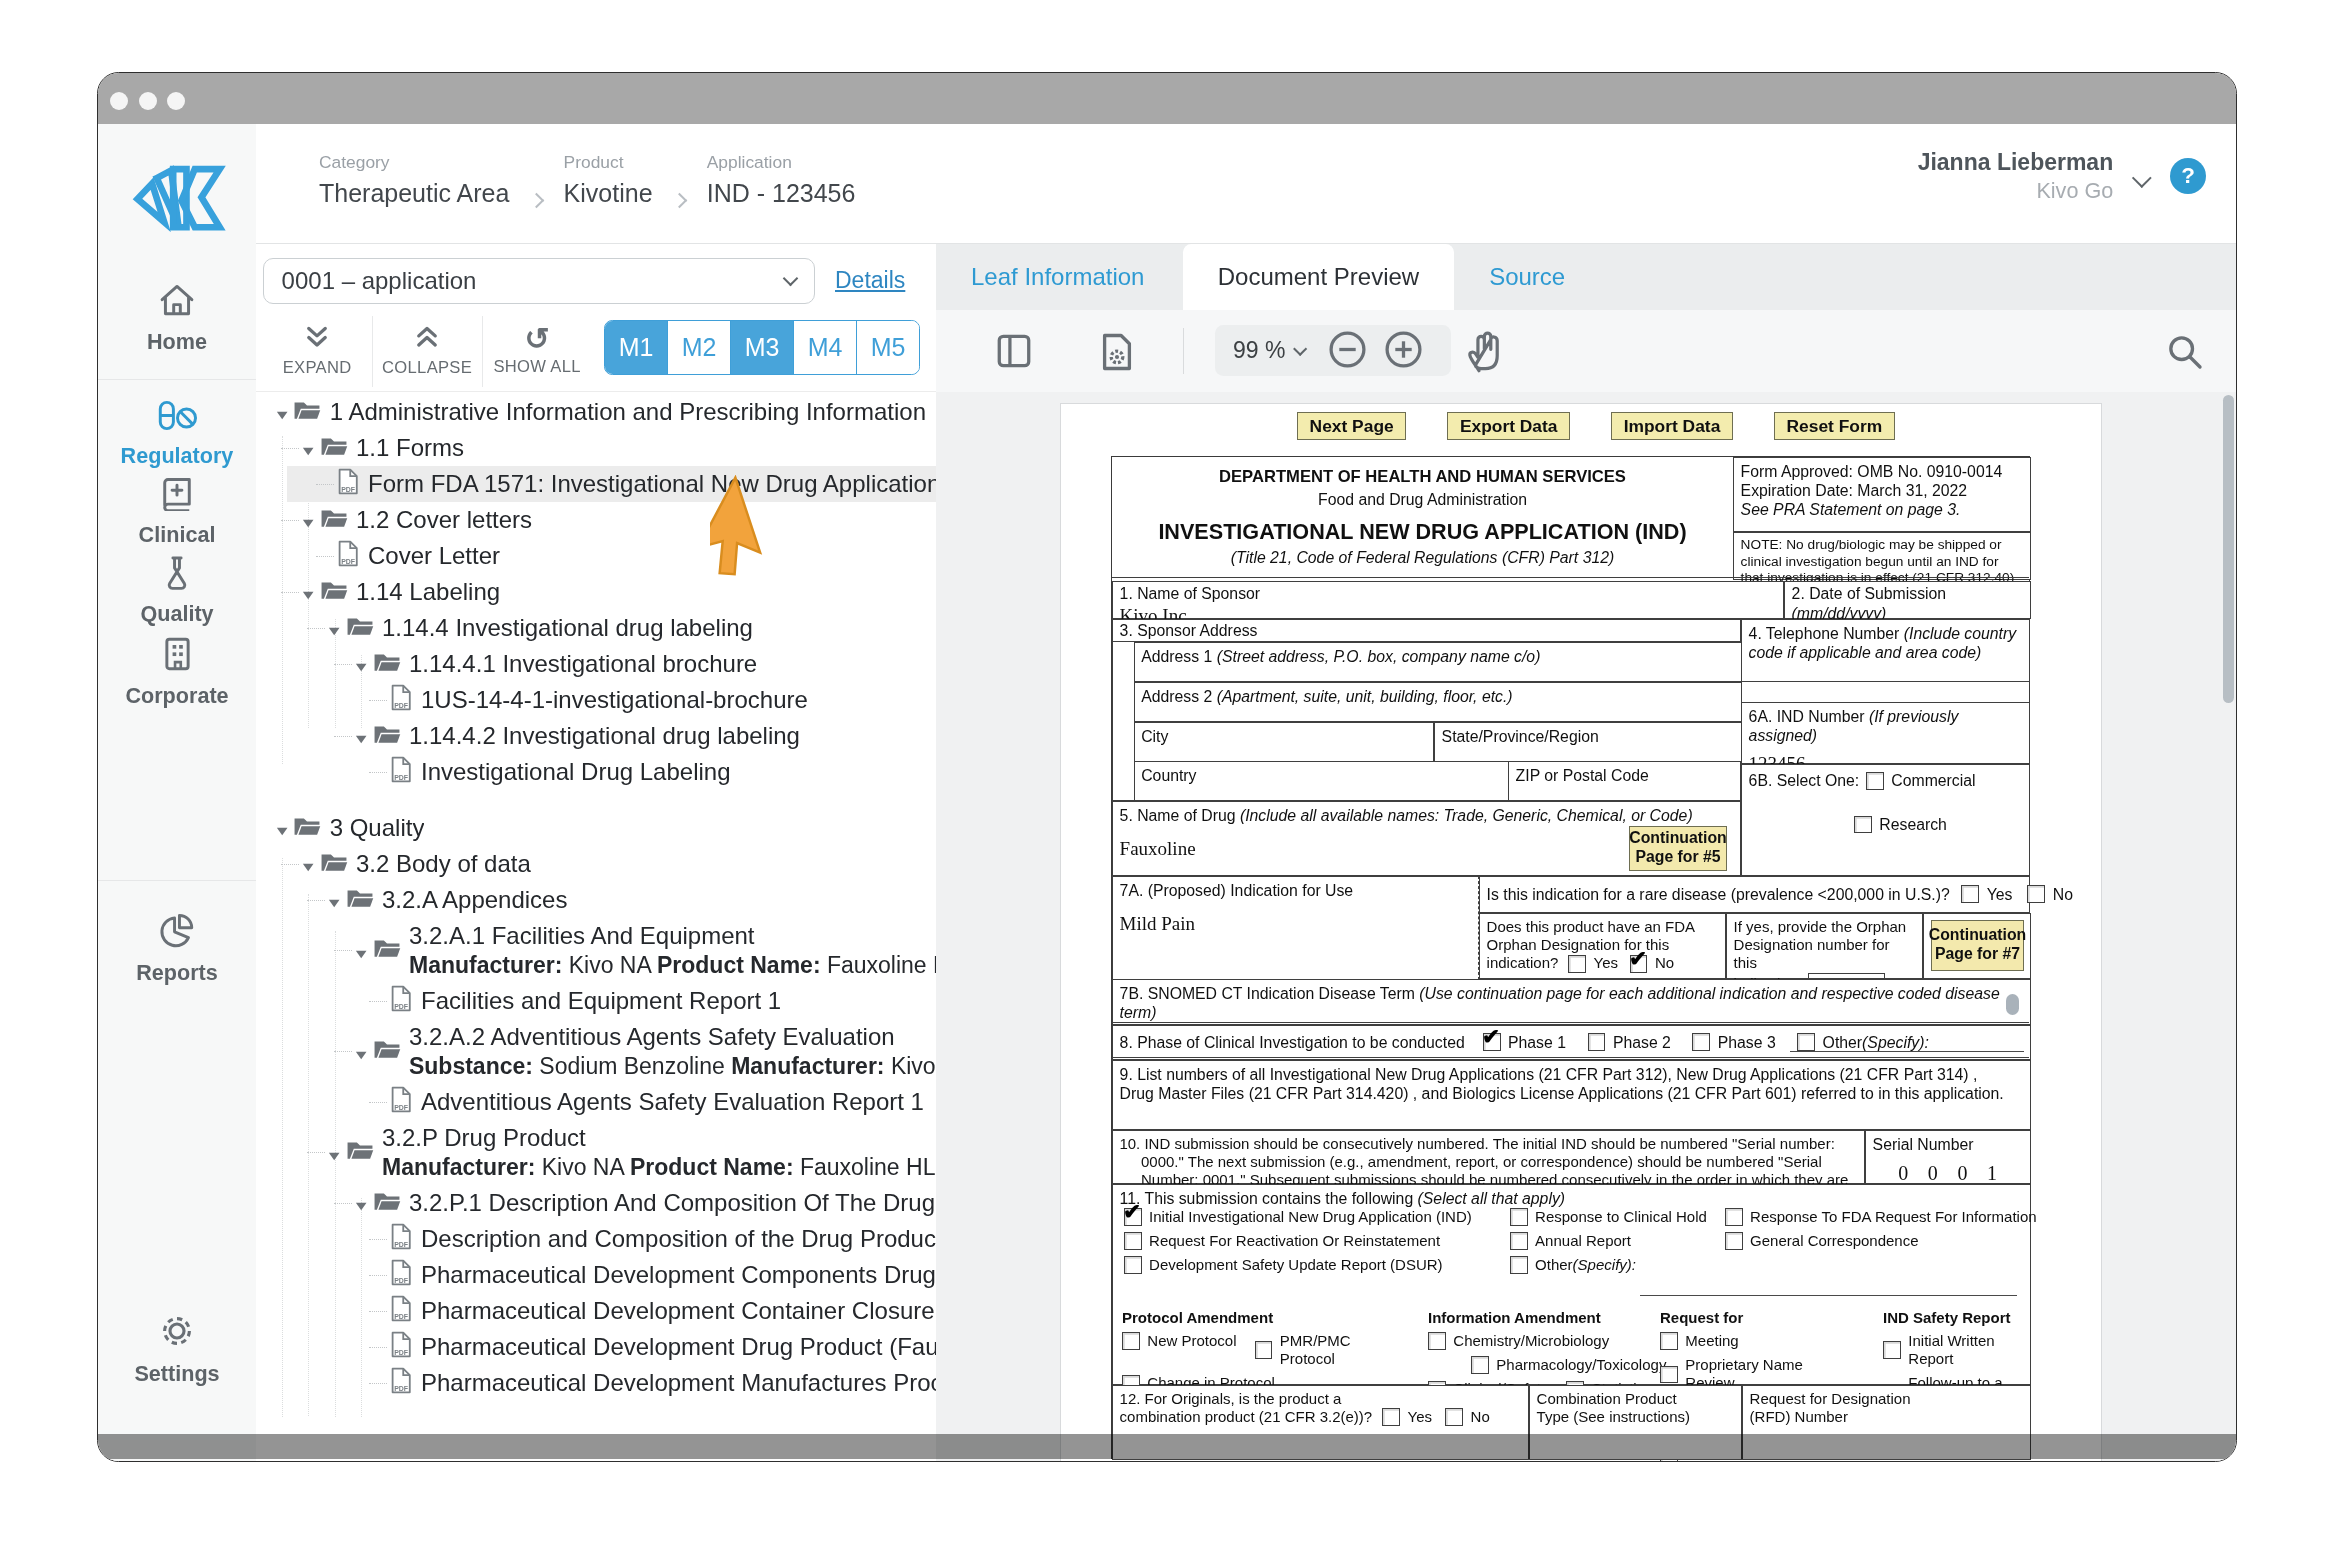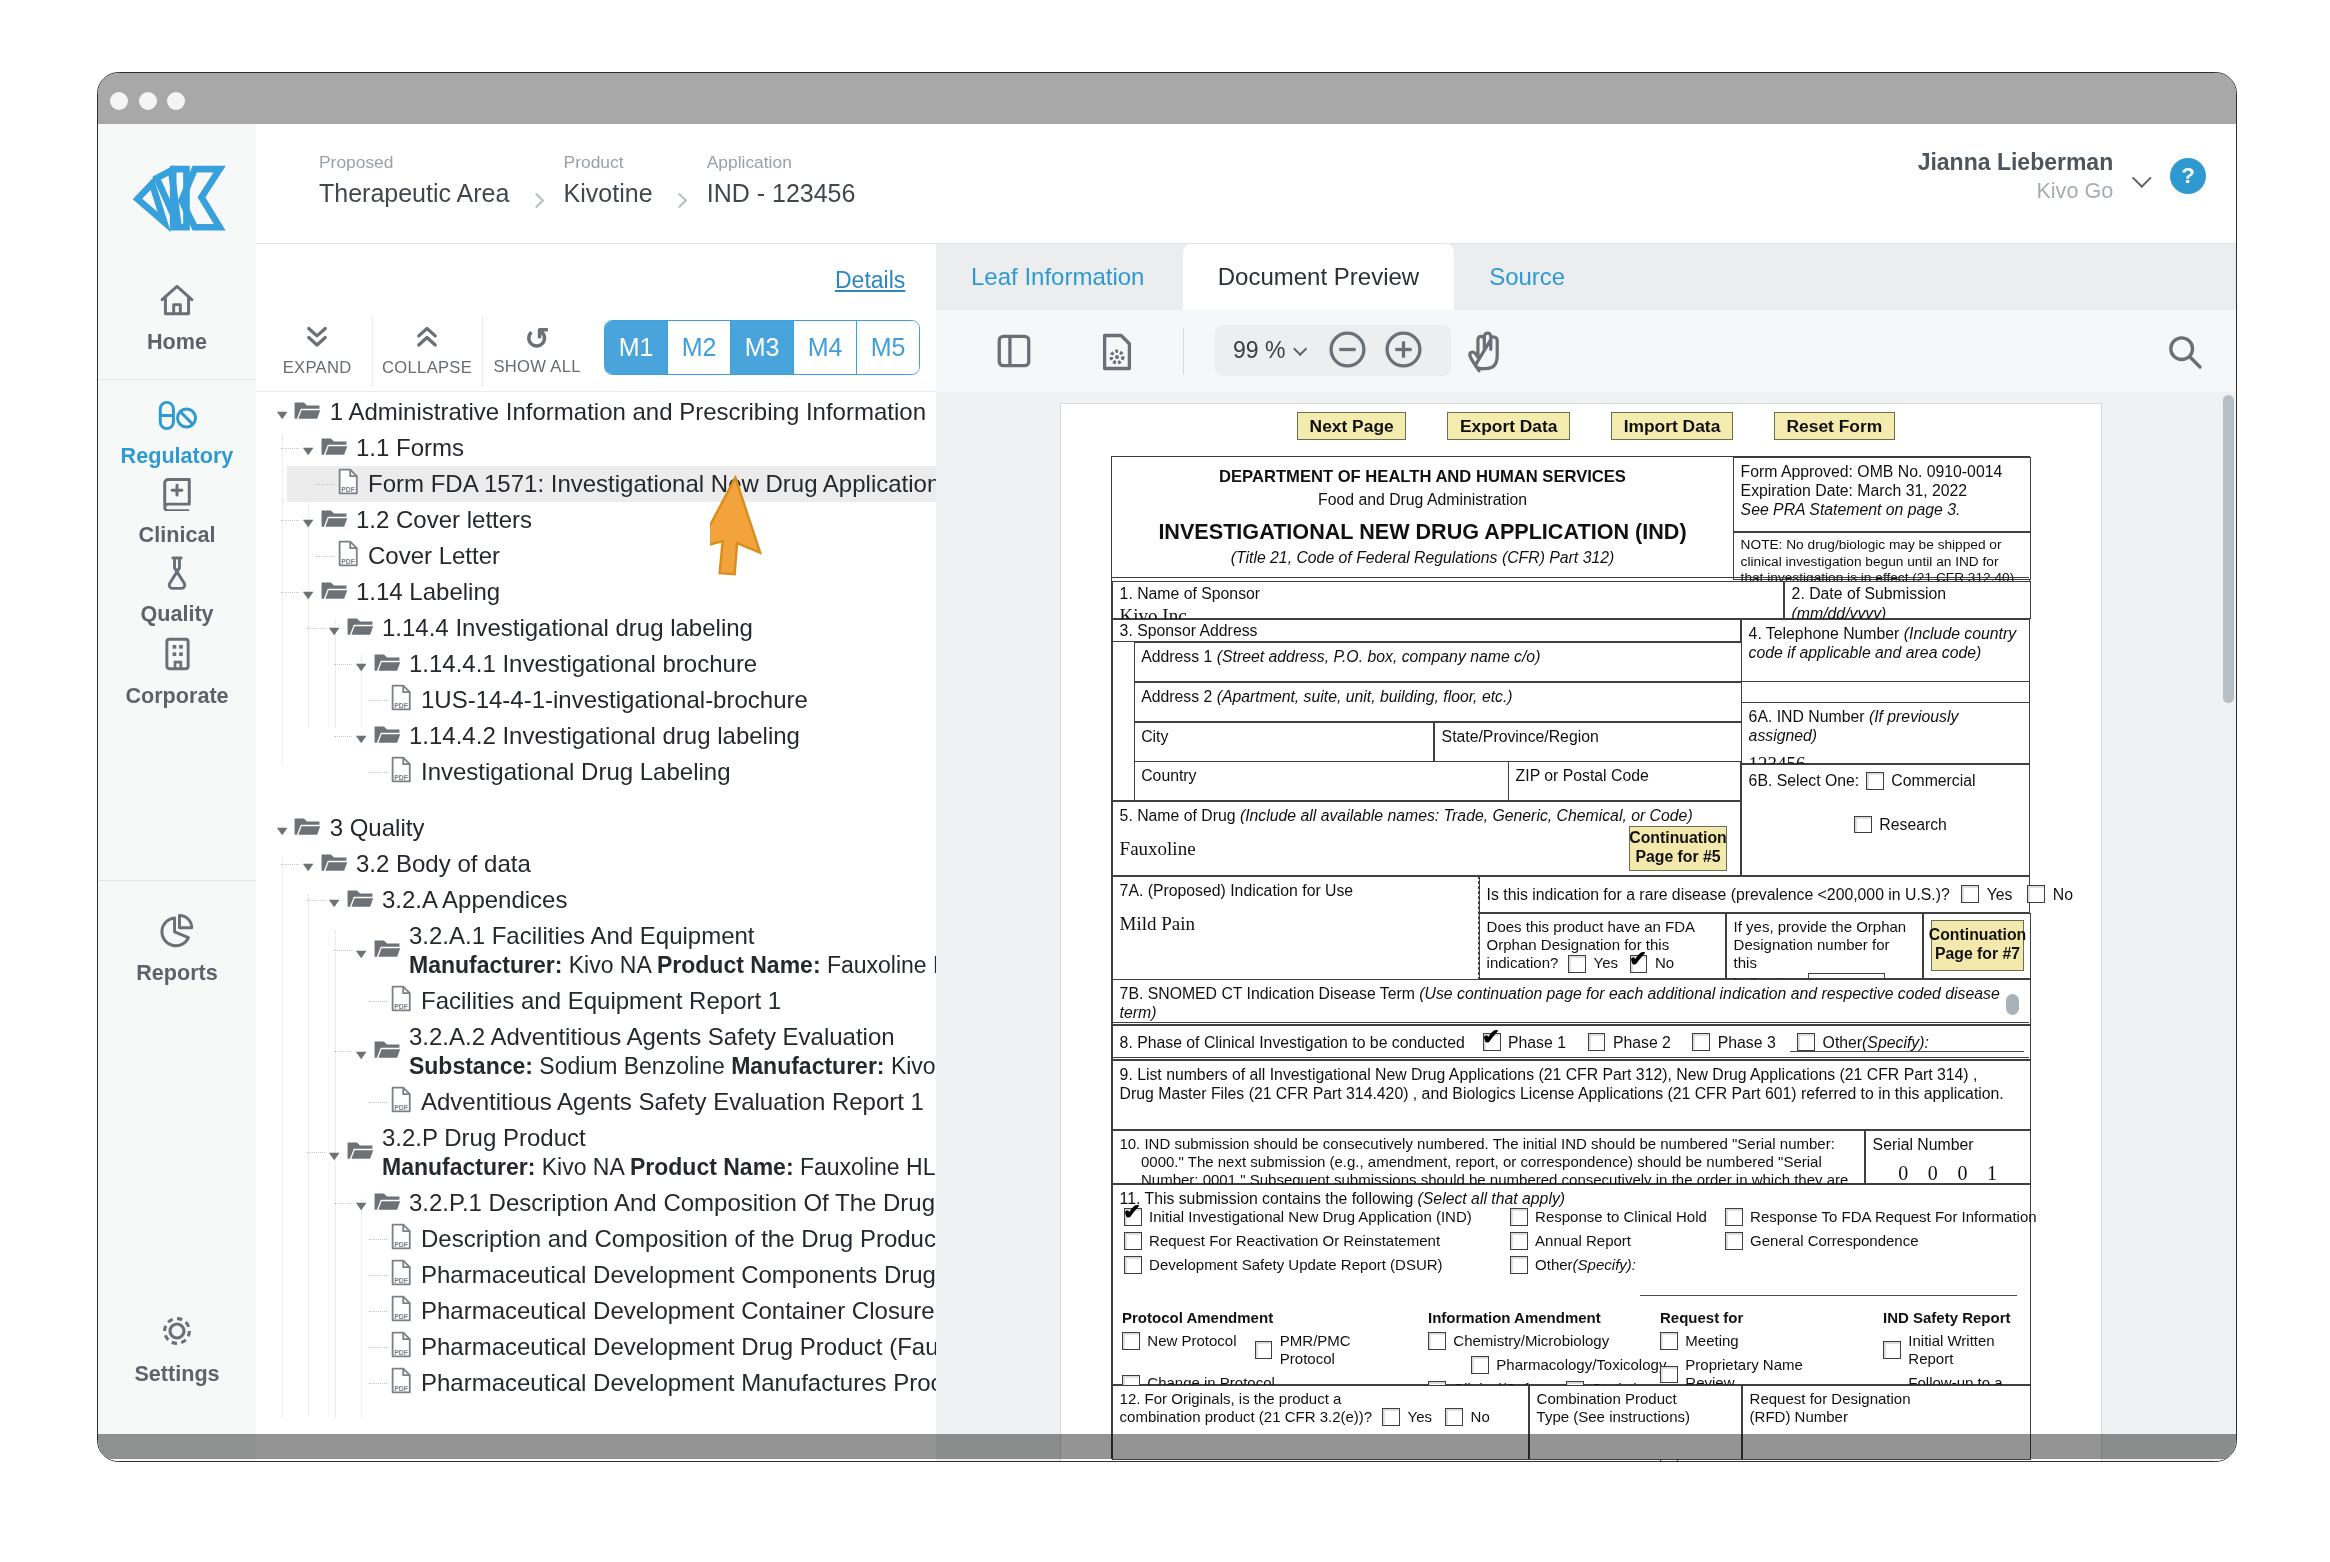--- a/index.html
+++ b/index.html
@@ -172,21 +172,21 @@
           <span class="lbl">Settings</span>
         </div>
         <div class="side-div" style="top: 255px;"></div>
         <div class="side-div" style="top: 756px;"></div>
       </nav>
   </aside>
 
   <header class="topbar">
     <div class="crumbs" id="crumbs">
         <div class="crumb">
-          <div class="clabel">Proposed</div>
+          <div class="clabel">Category</div>
           <div class="cvalue">Therapeutic Area</div>
         </div>
         <span class="chev crumbsep"></span>
         <div class="crumb">
           <div class="clabel">Product</div>
           <div class="cvalue">Kivotine</div>
         </div>
         <span class="chev crumbsep"></span>
         <div class="crumb">
           <div class="clabel">Application</div>
@@ -197,20 +197,24 @@
       <div class="uname">
         <div class="n">Jianna Lieberman</div>
         <div class="o">Kivo Go</div>
       </div>
       <span class="uchev"></span>
       <div class="help">?</div>
     </div>
   </header>
 
   <section class="treepanel">
+    <div class="seqselect">
+      <span>0001 – application</span>
+      <span class="chev"></span>
+    </div>
     <a class="details">Details</a>
     <div class="actions" id="actions">
         <div class="actbtn">
           <span><svg width="28" height="25" viewBox="0 0 34 30">
               <path d="M7 4 l10 9 10 -9 M7 15 l10 9 10 -9" fill="none" stroke="#6a7076" stroke-width="4" stroke-linecap="round" stroke-linejoin="round"></path>
             </svg></span>
           <span class="albl">EXPAND</span>
         </div>
         <div class="actbtn">
           <span><svg width="28" height="25" viewBox="0 0 34 30">

